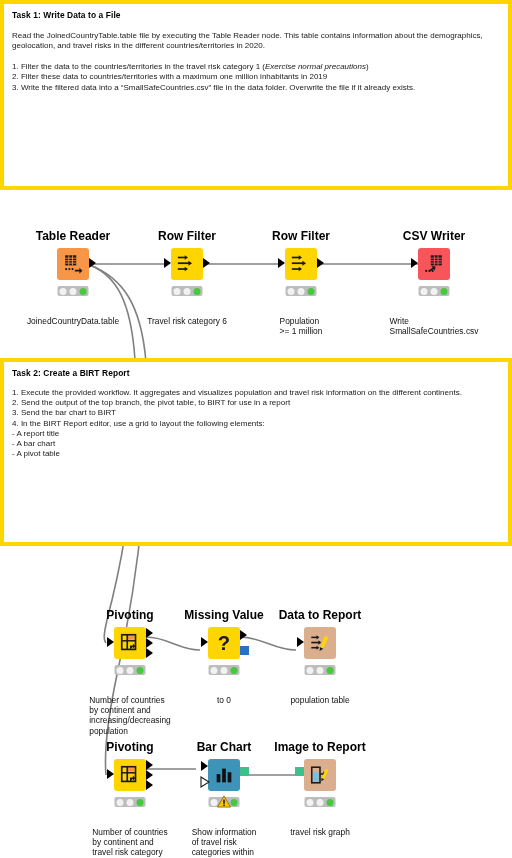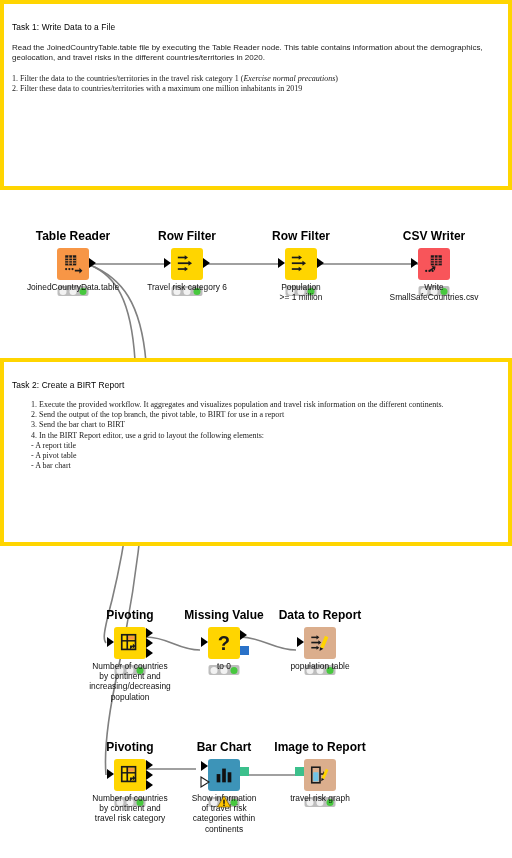--- a/index.html
+++ b/index.html
@@ -16,33 +16,33 @@
     position:absolute;
     background:#ffffff;
     border:4px solid #FFD500;
     box-sizing:border-box;
   }
   #task1-box{left:0px;top:0px;width:512px;height:190px;}
   #task2-box{left:0px;top:358px;width:512px;height:188px;}
 
   .task-inner{padding:6px 8px 0 8px;}
   .task-title{
-    font-size:8.4px;font-weight:normal;line-height:11px;
-    letter-spacing:0.1px;color:#000;margin-top:12px;
+    font-size:8.4px;font-weight:bold;line-height:11px;
+    letter-spacing:0.1px;color:#000;
   }
   .task-para{
     font-size:8.0px;line-height:10.4px;color:#1a1a1a;
     margin-top:10px;
   }
   .task-list{
     font-size:8.0px;line-height:10.4px;color:#1a1a1a;
     margin-top:10px;
   }
-  .task-list .li{display:block;white-space:nowrap;font-family:Liberation Serif, serif;}
-  .task-list.tight{margin-top:9px;margin-left:19px;}
+  .task-list .li{display:block;white-space:nowrap;}
+  .task-list.tight{margin-top:9px;}
   .task-list.tight .li{line-height:10.2px;}
   .it{font-style:italic;}
 
   
   #wires{position:absolute;left:0;top:0;width:512px;height:858px;pointer-events:none;}
 
   
   .node{position:absolute;width:0;height:0;}
   .node .title{
     position:absolute;left:50%;transform:translateX(-50%);
@@ -58,21 +58,21 @@
     position:absolute;left:50%;transform:translateX(-50%);
     top:38px;width:31px;height:10px;
     background:#bdbdbd;border-radius:2px;
     display:flex;align-items:center;justify-content:space-around;
     padding:0 1px;box-sizing:border-box;
   }
   .node .status i{display:block;width:7px;height:7px;border-radius:50%;background:#f2f2f2;}
   .node .status i.on{background:#47c83e;}
   .node .label{
     position:absolute;left:50%;transform:translateX(-50%);
-    top:34px;white-space:nowrap;text-align:center;
+    top:68px;white-space:nowrap;text-align:left;
     font-size:8.4px;line-height:10.2px;color:#111;
   }
   .node .label span{display:block;}
 
   
   .port{position:absolute;}
   .port.tri{
     width:0;height:0;
     border-top:5.5px solid transparent;
     border-bottom:5.5px solid transparent;
@@ -119,35 +119,36 @@
   <div class="task-box" id="task1-box">
     <div class="task-inner">
       <div class="task-title">Task 1: Write Data to a File</div>
       <div class="task-para">
         <span class="li">Read the JoinedCountryTable.table file by executing the Table Reader node. This table contains information about the demographics,</span>
         <span class="li">geolocation, and travel risks in the different countries/territories in 2020.</span>
       </div>
       <div class="task-list">
         <span class="li"><span>1. Filter the data to the countries/territories in the travel risk category 1 (</span><span class="it">Exercise normal precautions</span><span>)</span></span>
         <span class="li">2. Filter these data to countries/territories with a maximum one million inhabitants in 2019</span>
+        <span class="li">3. Write the filtered data into a “SmallSafeCountries.csv” file in the data folder. Overwrite the file if it already exists.</span>
       </div>
     </div>
   </div>
 
   <div class="task-box" id="task2-box">
     <div class="task-inner">
       <div class="task-title">Task 2: Create a BIRT Report</div>
       <div class="task-list tight">
         <span class="li">1.  Execute the provided workflow. It aggregates and visualizes population and travel risk information on the different continents.</span>
         <span class="li">2. Send the output of the top branch, the pivot table, to BIRT for use in a report</span>
         <span class="li">3. Send the bar chart to BIRT</span>
         <span class="li">4. In the BIRT Report editor, use a grid to layout the following elements:</span>
         <span class="li">- A report title</span>
+        <span class="li">- A bar chart</span>
         <span class="li">- A pivot table</span>
-        <span class="li">- A bar chart</span>
       </div>
     </div>
   </div>
 
   <div class="node" style="left:73px;top:248px;">
     <div class="title">Table Reader</div>
     <div class="box" style="background:#F79646;">
       <svg class="glyph" viewBox="0 0 24 24">
         <rect x="3.5" y="2.5" width="12" height="11" fill="#1a1a1a"></rect>
         <g stroke="#F79646" stroke-width="1">

